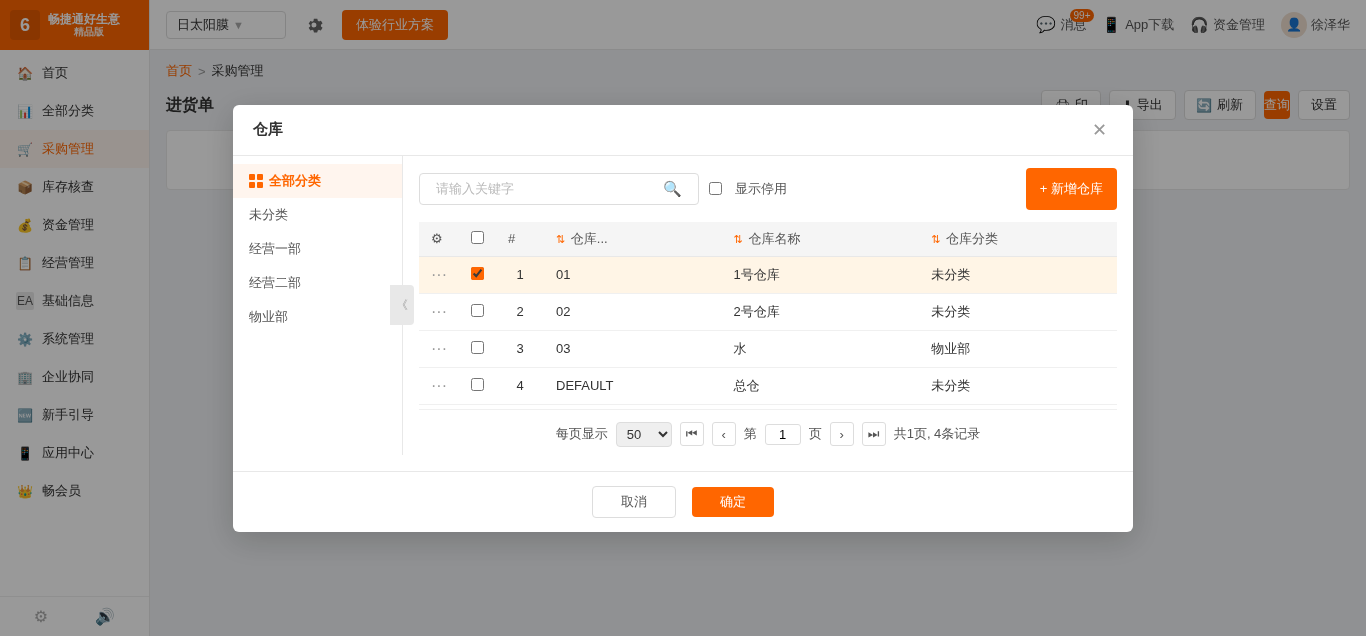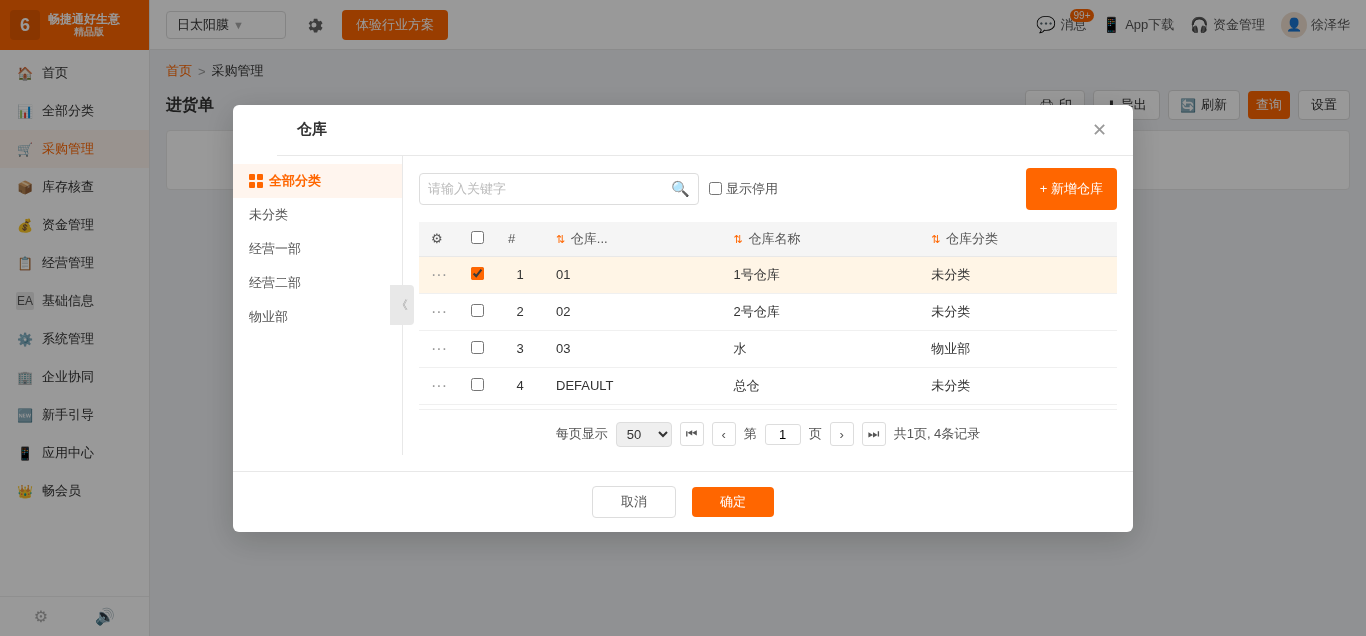--- a/index.html
+++ b/index.html
@@ -172,21 +172,21 @@
       cursor: pointer;
       background: #fff;
       font-size: 13px;
       color: #333;
     }
     .btn-primary {
       background: #f60;
       color: #fff;
       border: none;
       border-radius: 4px;
-      padding: 5px 8px;
+      padding: 5px 0;
       cursor: pointer;
       font-size: 13px;
     }
 
     
     .filter-bar {
       background: #fff;
       border: 1px solid #e8e8e8;
       border-radius: 4px;
       padding: 10px 16px;
@@ -214,21 +214,20 @@
       display: flex;
       flex-direction: column;
       box-shadow: 0 8px 32px rgba(0,0,0,0.18);
     }
     .dialog-header {
       display: flex;
       align-items: center;
       justify-content: space-between;
       padding: 14px 20px;
       border-bottom: 1px solid #e8e8e8;
-      margin-left: 44px;
     }
     .dialog-title { font-size: 15px; font-weight: bold; color: #333; }
     .dialog-close {
       cursor: pointer;
       color: #999;
       font-size: 18px;
       line-height: 1;
       padding: 2px 6px;
     }
     .dialog-body {
@@ -304,37 +303,37 @@
       display: flex;
       align-items: center;
       gap: 10px;
       margin-bottom: 12px;
     }
     .search-input-wrap {
       display: flex;
       align-items: center;
       border: 1px solid #ddd;
       border-radius: 4px;
-      padding: 0 8px;
+      padding: 0 16px;
       flex: 1;
       max-width: 280px;
       height: 32px;
     }
     .search-input-wrap input {
       border: none;
       outline: none;
       flex: 1;
       font-size: 13px;
       color: #333;
     }
     .search-input-wrap input::placeholder { color: #bbb; }
     .checkbox-label {
       display: flex;
       align-items: center;
-      gap: 4px;
+      gap: 13px;
       color: #555;
       font-size: 13px;
       cursor: pointer;
     }
     .btn-add-warehouse {
       margin-left: auto;
       background: #f60;
       color: #fff;
       border: none;
       border-radius: 4px;

